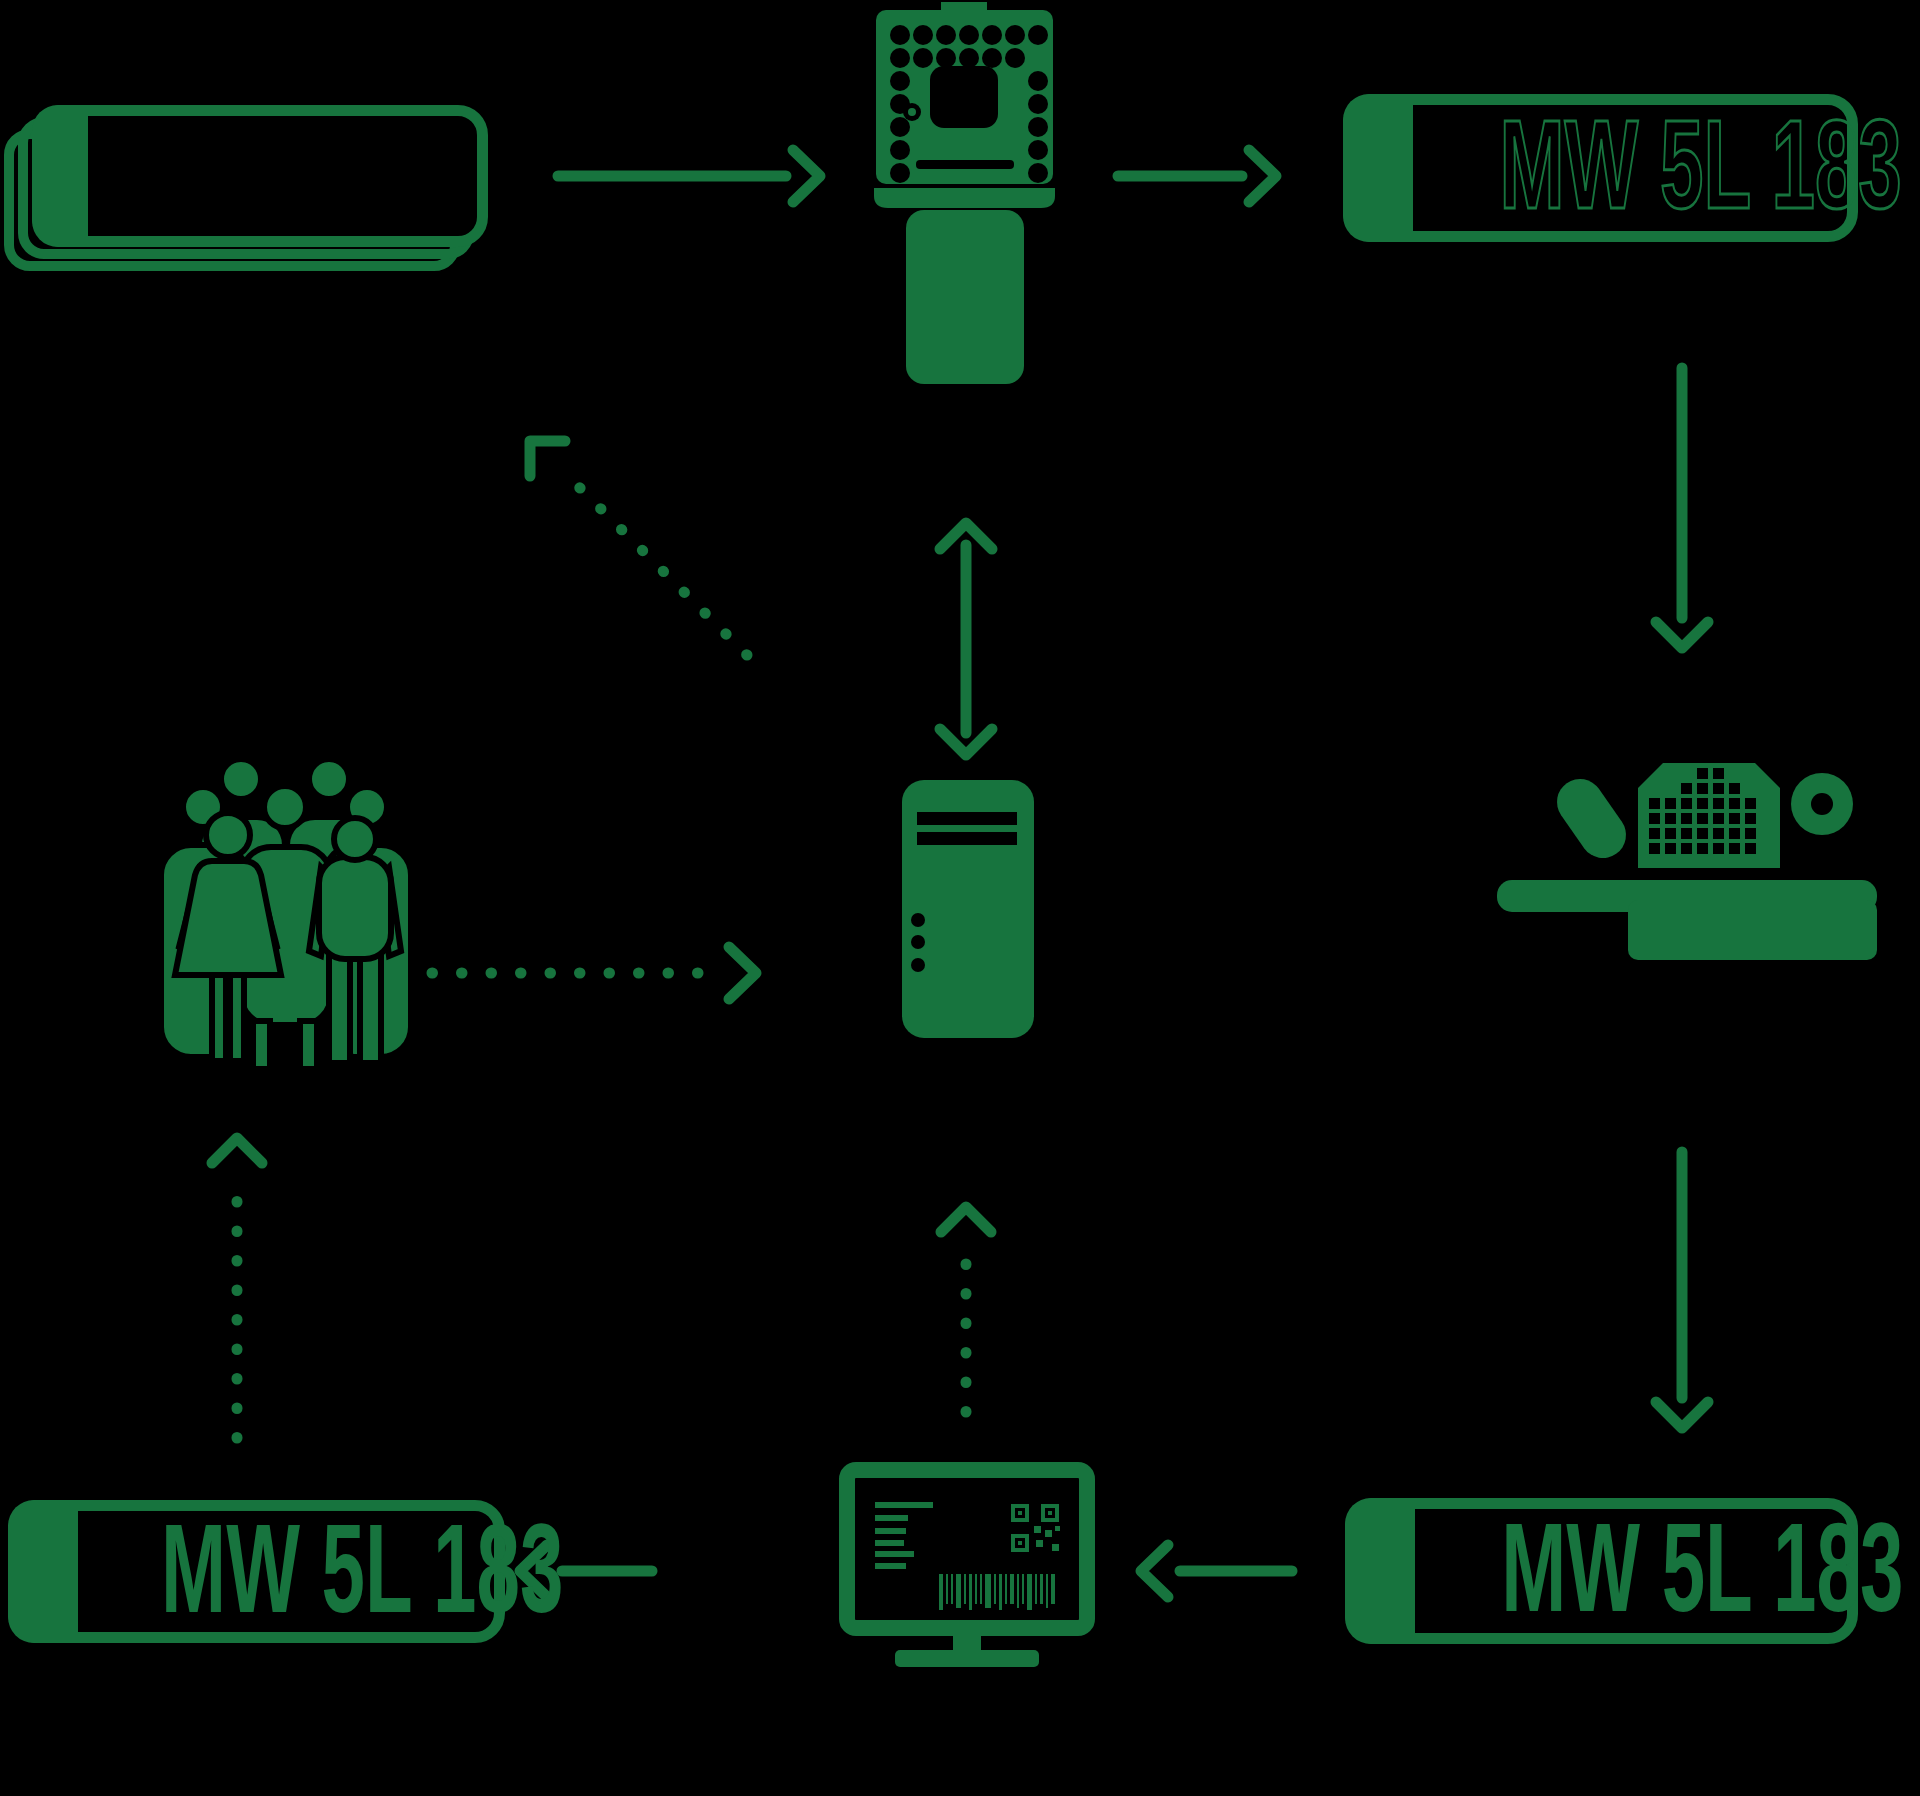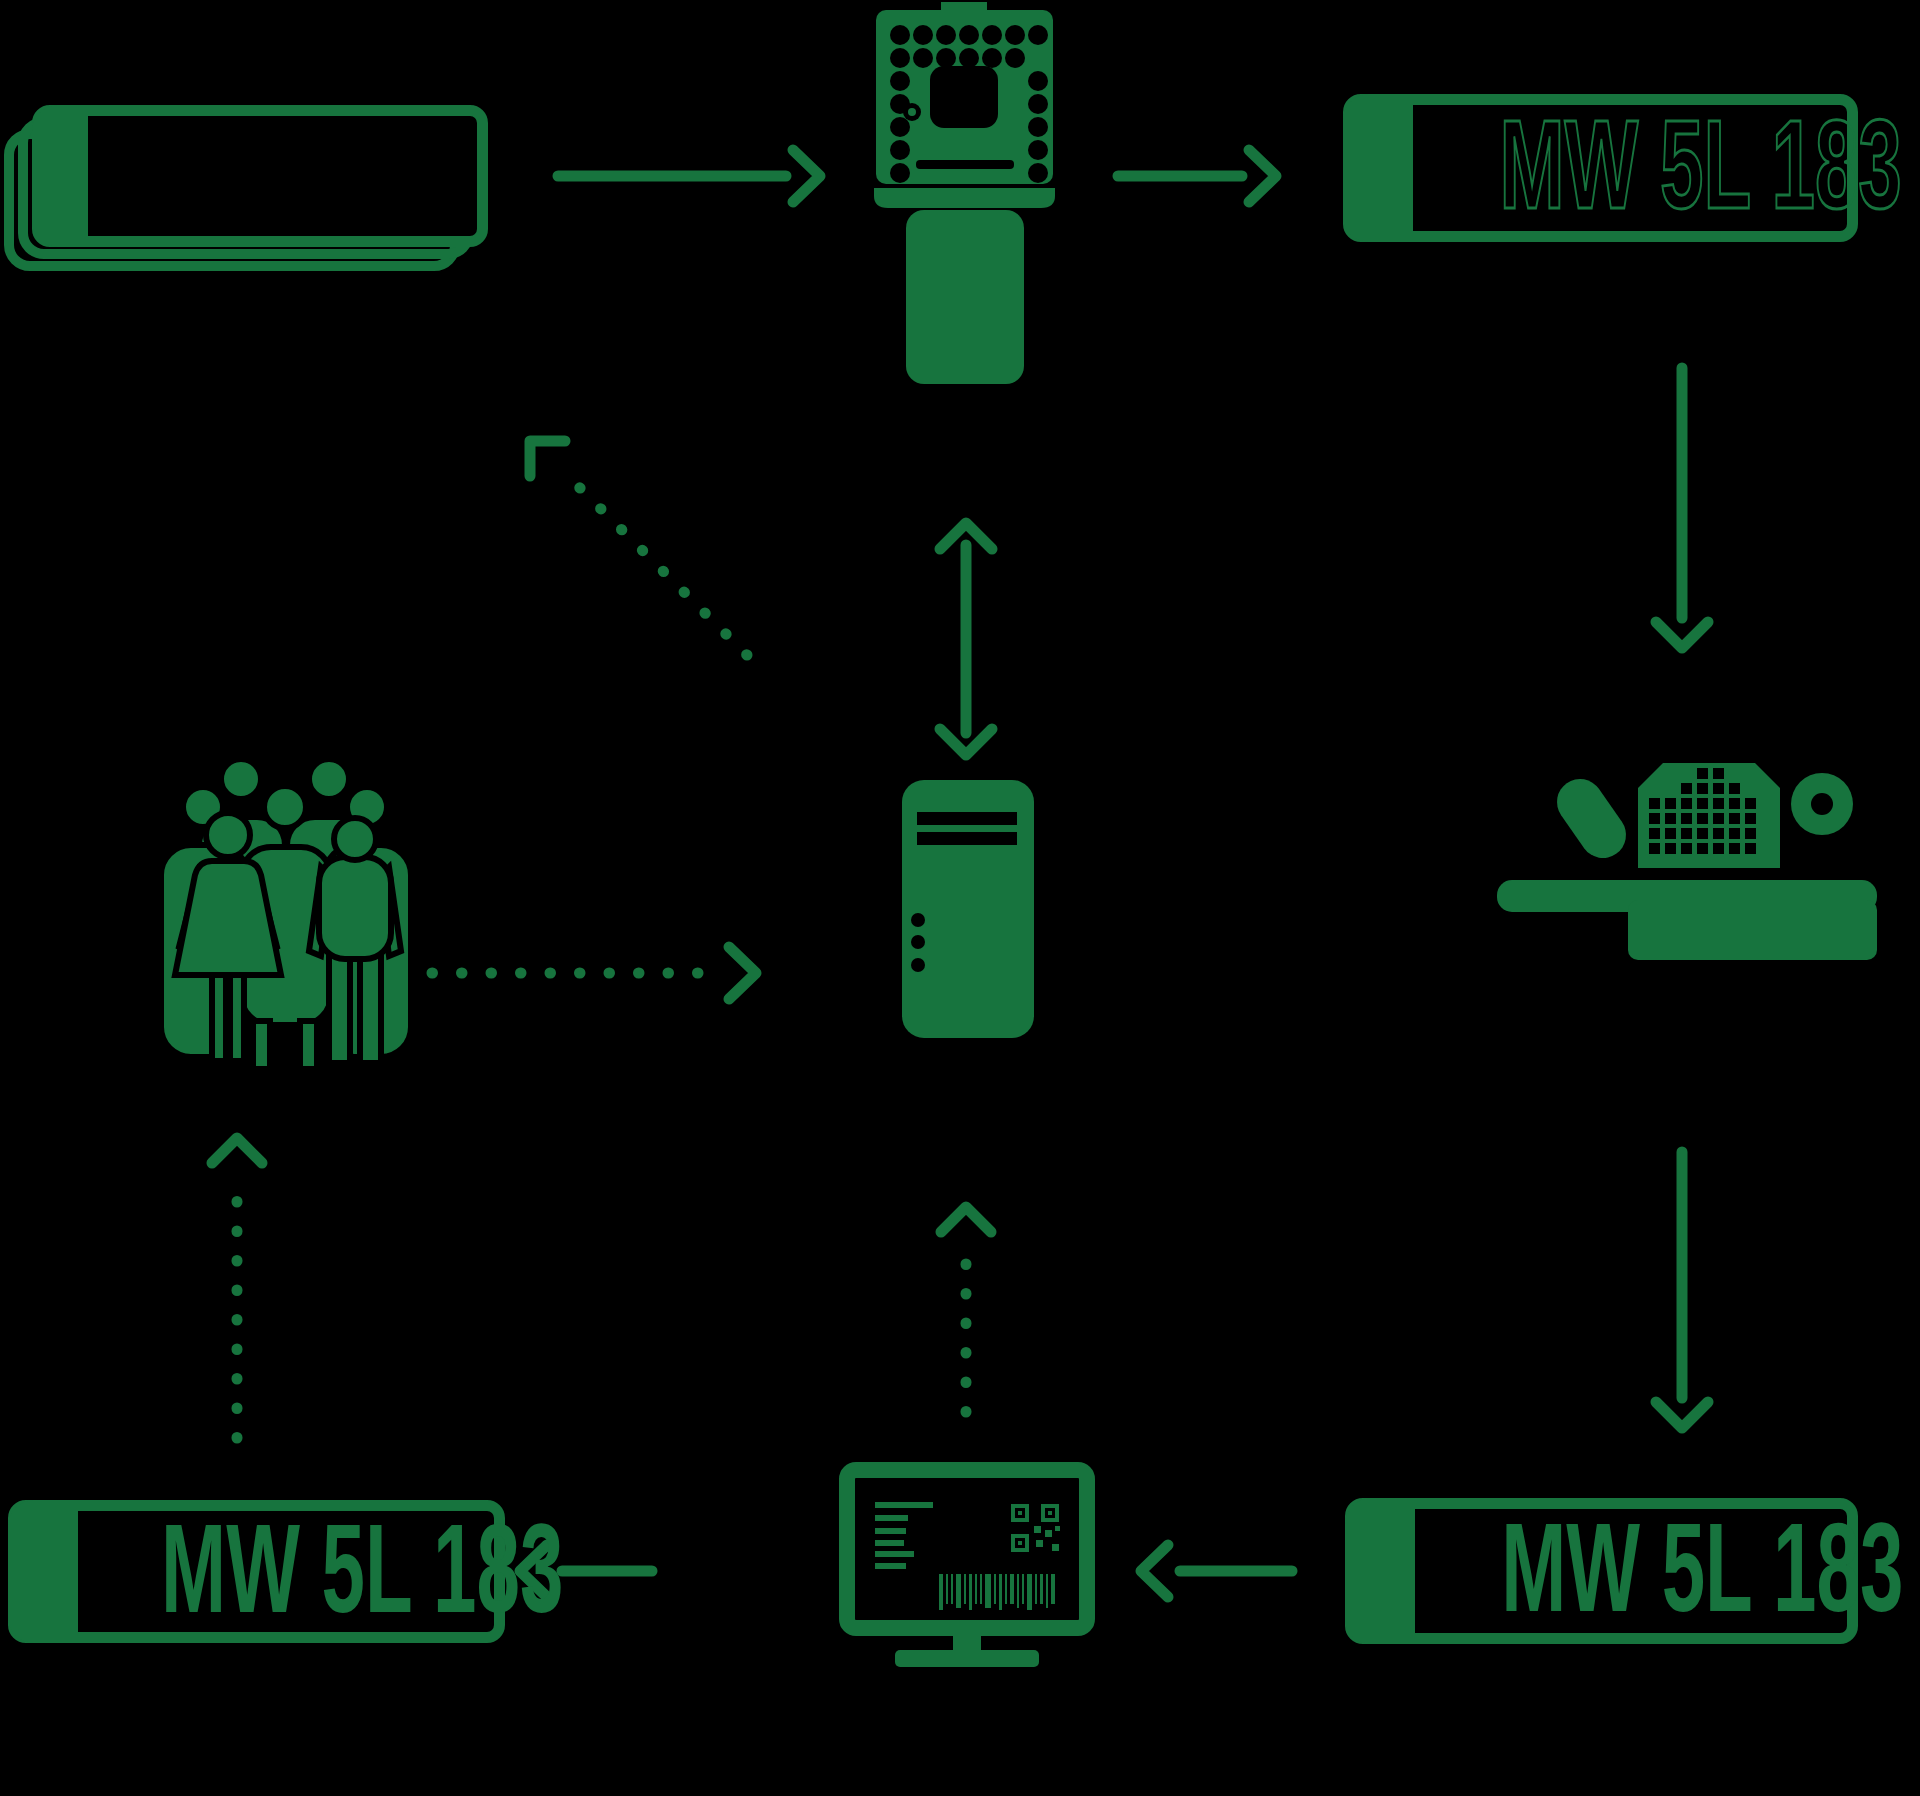--- a/index.html
+++ b/index.html
@@ -6,21 +6,21 @@
   html,body{margin:0;padding:0;background:var(--blk);}
   #canvas{position:relative;width:1920px;height:1796px;background:var(--blk);overflow:hidden;
           font-family:"Liberation Sans",sans-serif;}
   svg{position:absolute;overflow:visible;}
   .fg{fill:var(--g);}
   .hole{fill:var(--blk);}
   .outl{fill:var(--g);stroke:var(--blk);stroke-width:6;}
   .ar{stroke:var(--g);stroke-width:11;fill:none;stroke-linecap:round;stroke-linejoin:round;}
   .dot{stroke-dasharray:0.5 29;}
   
-  .plate{position:absolute;box-sizing:border-box;border:11px solid var(--g);border-radius:18px;
+  .plate{position:absolute;box-sizing:border-box;border:11px solid var(--g);border-radius:30px;
          background:var(--blk);padding-left:32px;}
   .plate .band{position:absolute;left:-11px;top:-11px;bottom:-11px;width:70px;background:var(--g);
          border-radius:26px 0 0 26px;}
   .plate .num{position:absolute;left:64px;right:0;top:50%;text-align:center;white-space:nowrap;
          font-weight:bold;font-size:126px;line-height:1;color:var(--g);
          transform:translateY(-52%) scaleX(0.62);letter-spacing:0px;}
   .plate.embossed .num{color:transparent;-webkit-text-stroke:3px var(--g);}
   .ghost{position:absolute;box-sizing:border-box;border:10px solid var(--g);border-radius:26px;}
 </style>
 </head>

